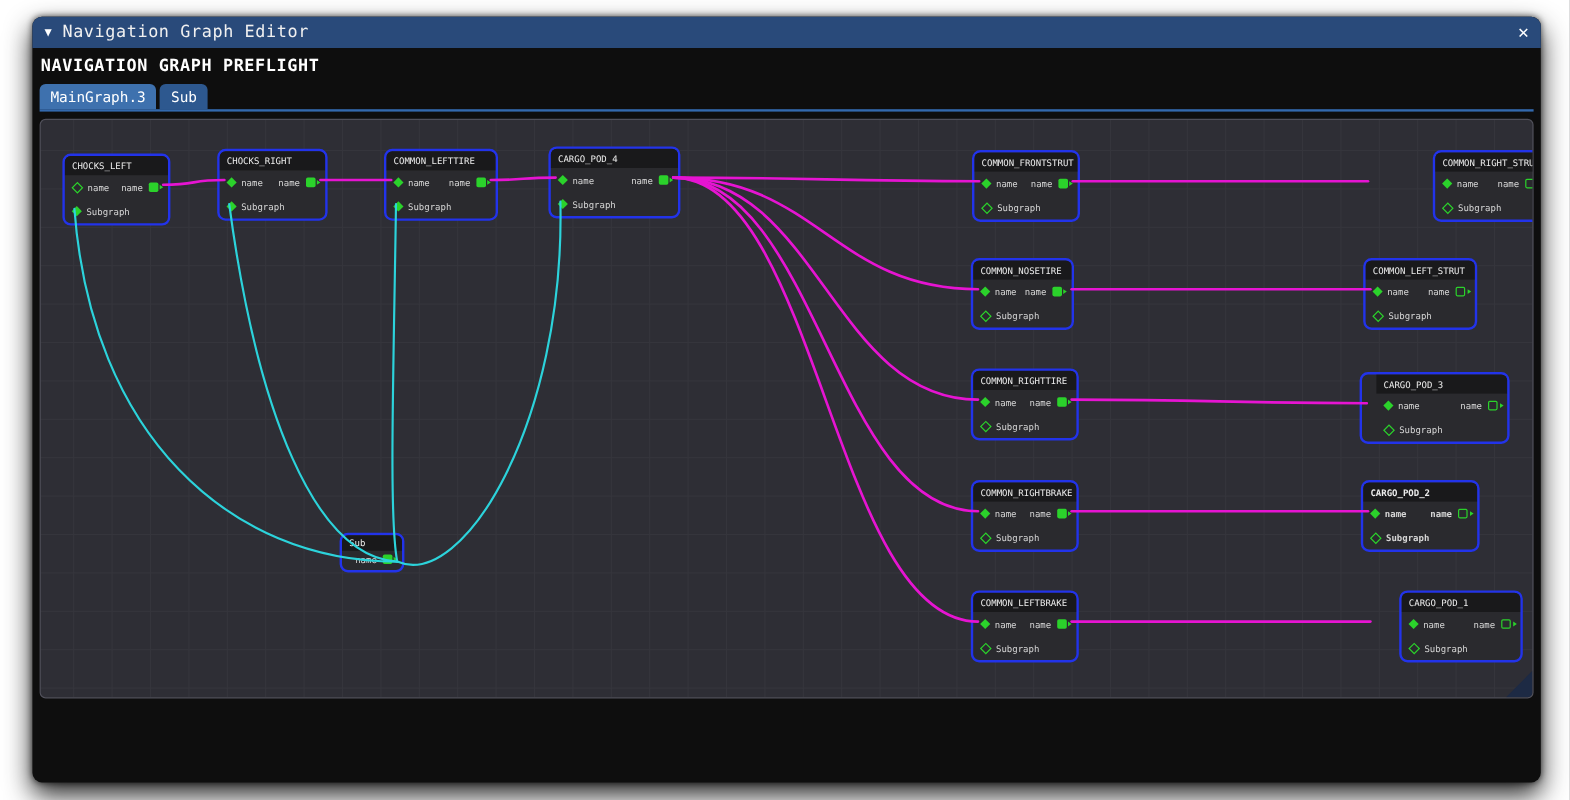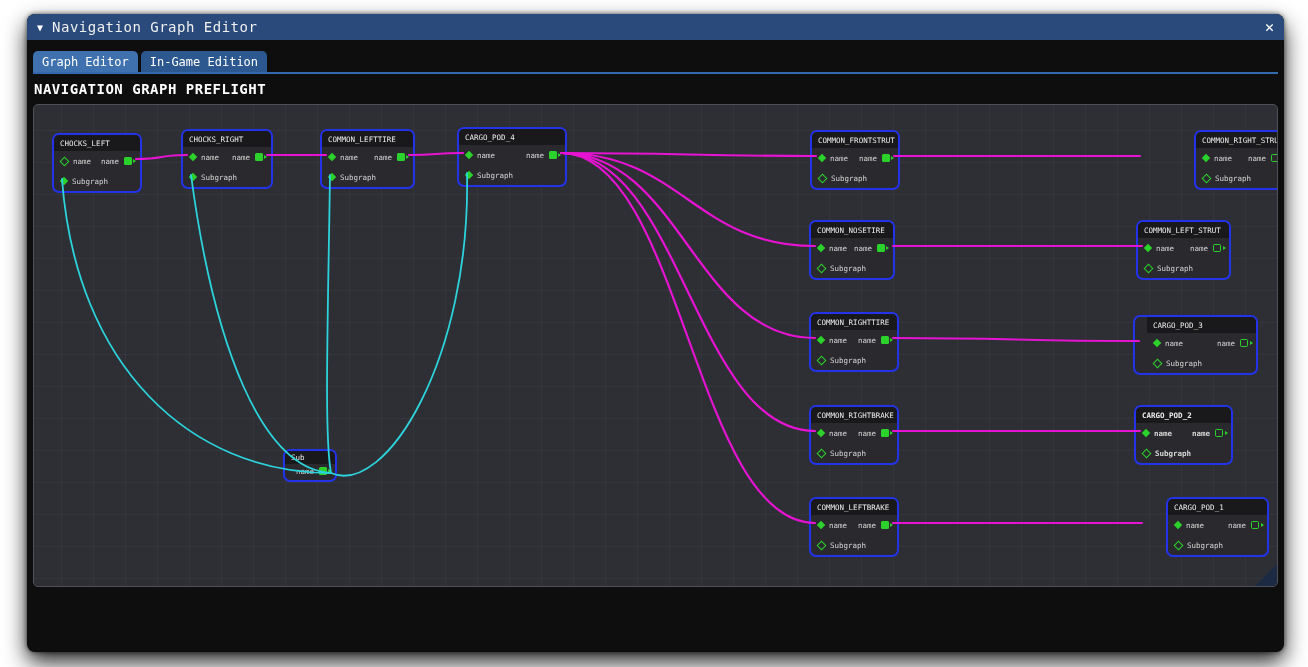--- a/index.html
+++ b/index.html
@@ -70,27 +70,27 @@
   <div class="window">
 
     <div class="titlebar">
       <span class="collapse">▼</span>
       <span class="title-text">Navigation Graph Editor</span>
       <span class="close">✕</span>
     </div>
 
 
     <div class="content">
-      <div class="tabbar first">
-        <div class="tab active">Graph Editor</div>
-        <div class="tab">In-Game Edition</div>
+
+      <div class="heading">NAVIGATION GRAPH PREFLIGHT</div>
+
+      <div class="tabbar second">
+        <div class="tab active">MainGraph.3</div>
+        <div class="tab">Sub</div>
       </div>
-
-      <div class="heading">NAVIGATION GRAPH PREFLIGHT</div>
-
 
       <div class="canvas" id="canvas">
         <svg class="edges" id="edges" width="1243" height="481">
             <path d="M 102 54 C 132 54, 123 50, 153 50" fill="none" stroke="#E614D2" stroke-width="2.2" stroke-linecap="round"></path>
             <path d="M 233 50 C 263 50, 262 50, 292 50" fill="none" stroke="#E614D2" stroke-width="2.2" stroke-linecap="round"></path>
             <path d="M 375 50 C 405 50, 399 48, 429 48" fill="none" stroke="#E614D2" stroke-width="2.2" stroke-linecap="round"></path>
             <path d="M 527 48 C 647 48, 662 51, 782 51" fill="none" stroke="#E614D2" stroke-width="2.2" stroke-linecap="round"></path>
             <path d="M 527 48 C 647 48, 661 141, 781 141" fill="none" stroke="#E614D2" stroke-width="2.2" stroke-linecap="round"></path>
             <path d="M 527 48 C 647 48, 661 233, 781 233" fill="none" stroke="#E614D2" stroke-width="2.2" stroke-linecap="round"></path>
             <path d="M 527 48 C 647 48, 661 326, 781 326" fill="none" stroke="#E614D2" stroke-width="2.2" stroke-linecap="round"></path>

